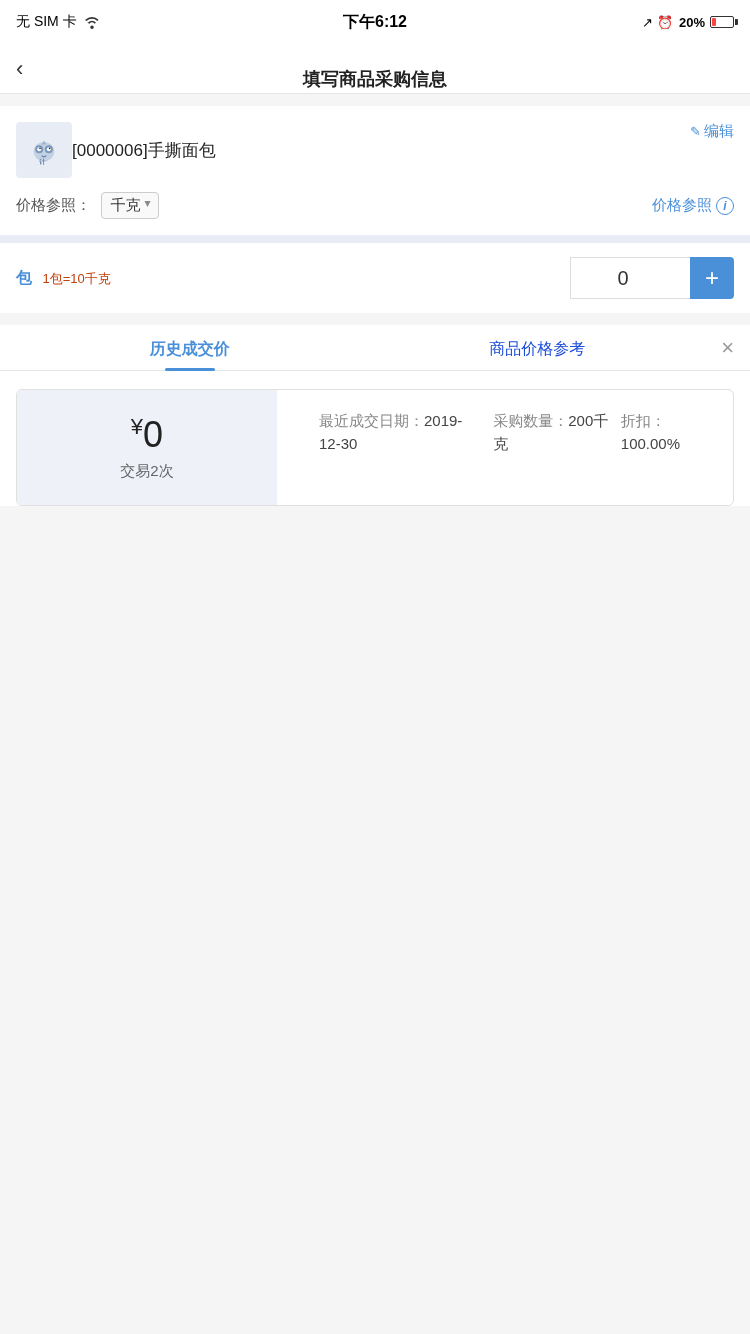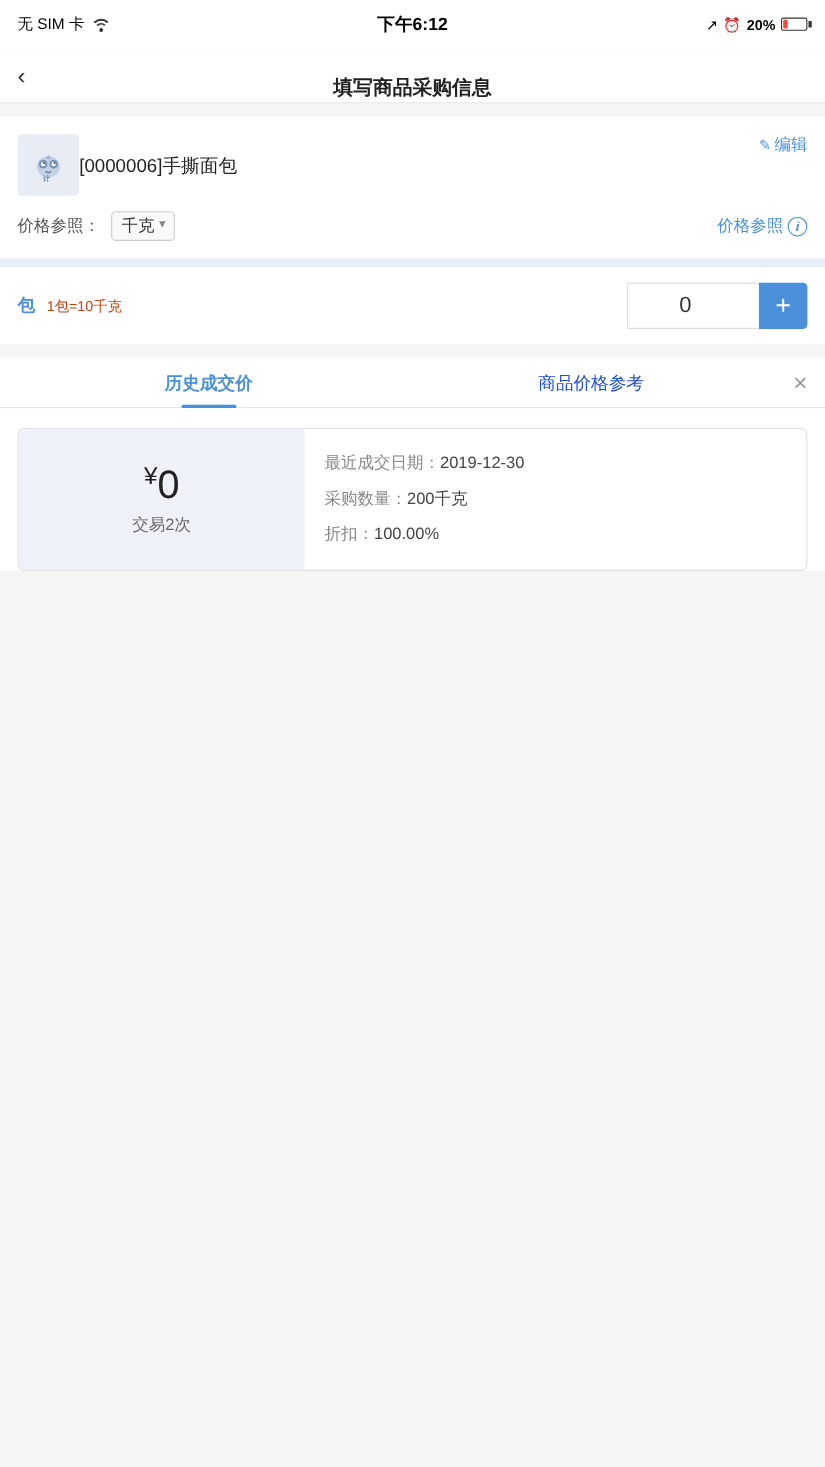--- a/index.html
+++ b/index.html
@@ -313,22 +313,22 @@
     }
     .price-trades {
       font-size: 15px;
       color: #666;
       margin-top: 6px;
     }
     .price-right-panel {
       flex: 1;
       padding: 20px 18px;
       display: flex;
-      flex-direction: column;
       gap: 10px;
+      margin-left: 24px;
     }
     .price-detail-row {
       font-size: 15px;
       color: #444;
       line-height: 1.5;
     }
     .price-detail-label {
       color: #888;
     }
 

